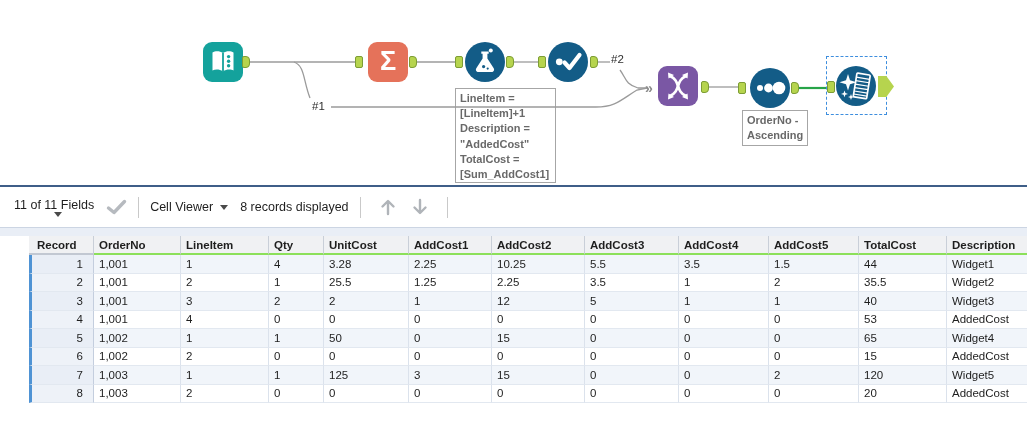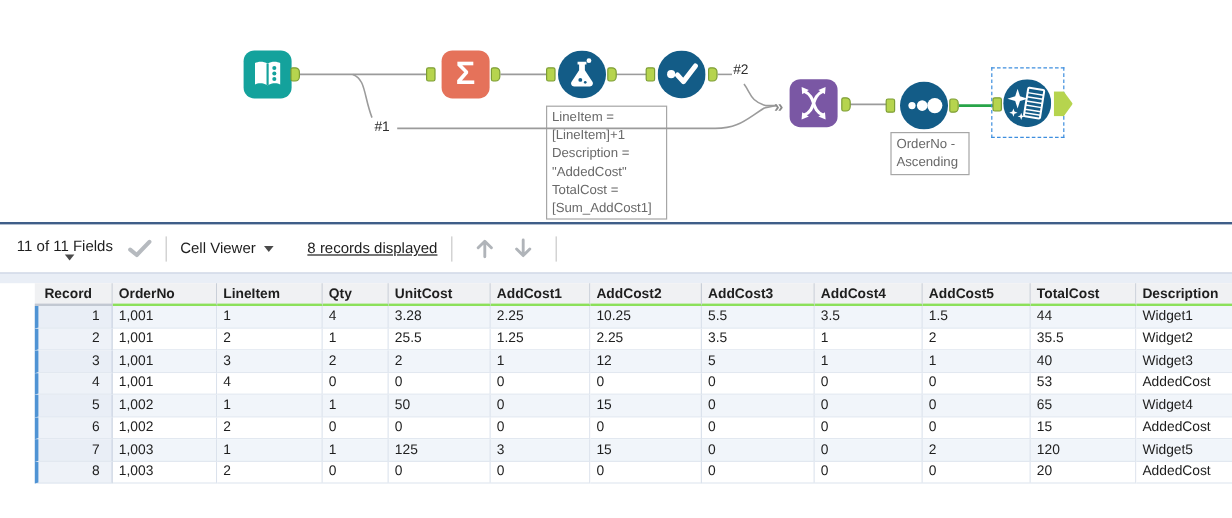--- a/index.html
+++ b/index.html
@@ -2,21 +2,21 @@
 <html><head>
 <meta charset="utf-8">
 <style>
   * { box-sizing: border-box; margin: 0; padding: 0; }
   body { font-family: "Liberation Sans", sans-serif; background: #fff; }
   .screen { position: relative; width: 1027px; height: 432px; background: #fff; overflow: hidden; }
 
   
   .canvas { position: absolute; left: 0; top: 0; width: 1027px; height: 185px; background: #fff; }
   .ann-box { position: absolute; z-index: 1; background: #fff; border: 1px solid #a6a6a6;
-             font-size: 11px; line-height: 15.2px; color: #696969; padding: 2px 4px; white-space: nowrap; }
+             font-size: 11px; line-height: 15.2px; color: #696969; padding: 2px 4px; white-space: nowrap; font-weight: bold; }
   #wires { position: absolute; left: 0; top: 0; z-index: 2; }
   .tool { position: absolute; z-index: 3; width: 40px; height: 40px; }
   .sq { width: 40px; height: 40px; border-radius: 9px; display: flex; align-items: center; justify-content: center; }
   .teal { background: #14a29c; }
   .salmon { background: #e5725a; }
   .purple { background: #7a57a4; }
   .sigma { color: #fff; font-size: 27px; font-weight: bold; line-height: 1; transform: translateY(-1px); }
   .anchor { position: absolute; z-index: 4; width: 8px; height: 12px; background: #b6d44e;
             border: 1px solid #7d9d35; border-radius: 2px 4px 4px 2px; }
   .anchor-in { border-radius: 2px; }
@@ -32,21 +32,21 @@
              background: #fff; border-top: 2px solid #3f5e88; }
   .r-title { height: 25px; line-height: 25px; padding-left: 5px; font-size: 12px; color: #3d3d3d;
              border-bottom: 1px solid #e3e3e3; }
   .r-toolbar { height: 40px; display: flex; align-items: center; font-size: 12.5px; color: #1e1e1e; }
   .tb-item { display: flex; align-items: center; cursor: default; }
   .caret { width: 0; height: 0; border-left: 4px solid transparent; border-right: 4px solid transparent;
            border-top: 5px solid #4a4a4a; margin-left: 7px; }
   .tb-sep { width: 1px; height: 21px; background: #c9c9c9; margin: 0 11px; }
   .tb-fields { margin-left: 14px; flex-direction: column; }
   .tb-check { margin-left: 12px; display: flex; align-items: center; }
-  .tb-records { margin-left: 28px; text-decoration: underline; }
+  .tb-records { margin-left: 12px; }
   .tb-arrow { margin: 0 5px; display: flex; align-items: center; }
   .grid-topstrip { height: 9px; background: #e9eef6; border-top: 1px solid #ccd5e3; }
 
   table.grid { border-collapse: separate; border-spacing: 0; table-layout: fixed; width: 1018px; font-size: 11.5px; padding-left: 29px; }
   table.grid th { background: #f0f1f3; font-weight: bold; color: #1e1e1e; text-align: left;
                   height: 19px; padding: 0 0 0 5px; border-right: 1px solid #c9cfd8;
                   border-bottom: 2px solid #8ce05a; white-space: nowrap; overflow: hidden; }
   table.grid th.c0 { border-bottom: 2px solid #c2c8d2; padding-left: 8px; }
   table.grid td { height: 18.5px; padding: 0 4px 0 5px; color: #1e1e1e; background: #fff;
                   border-right: 1px solid #dbe2ec; border-bottom: 1px solid #e2e8f0;

